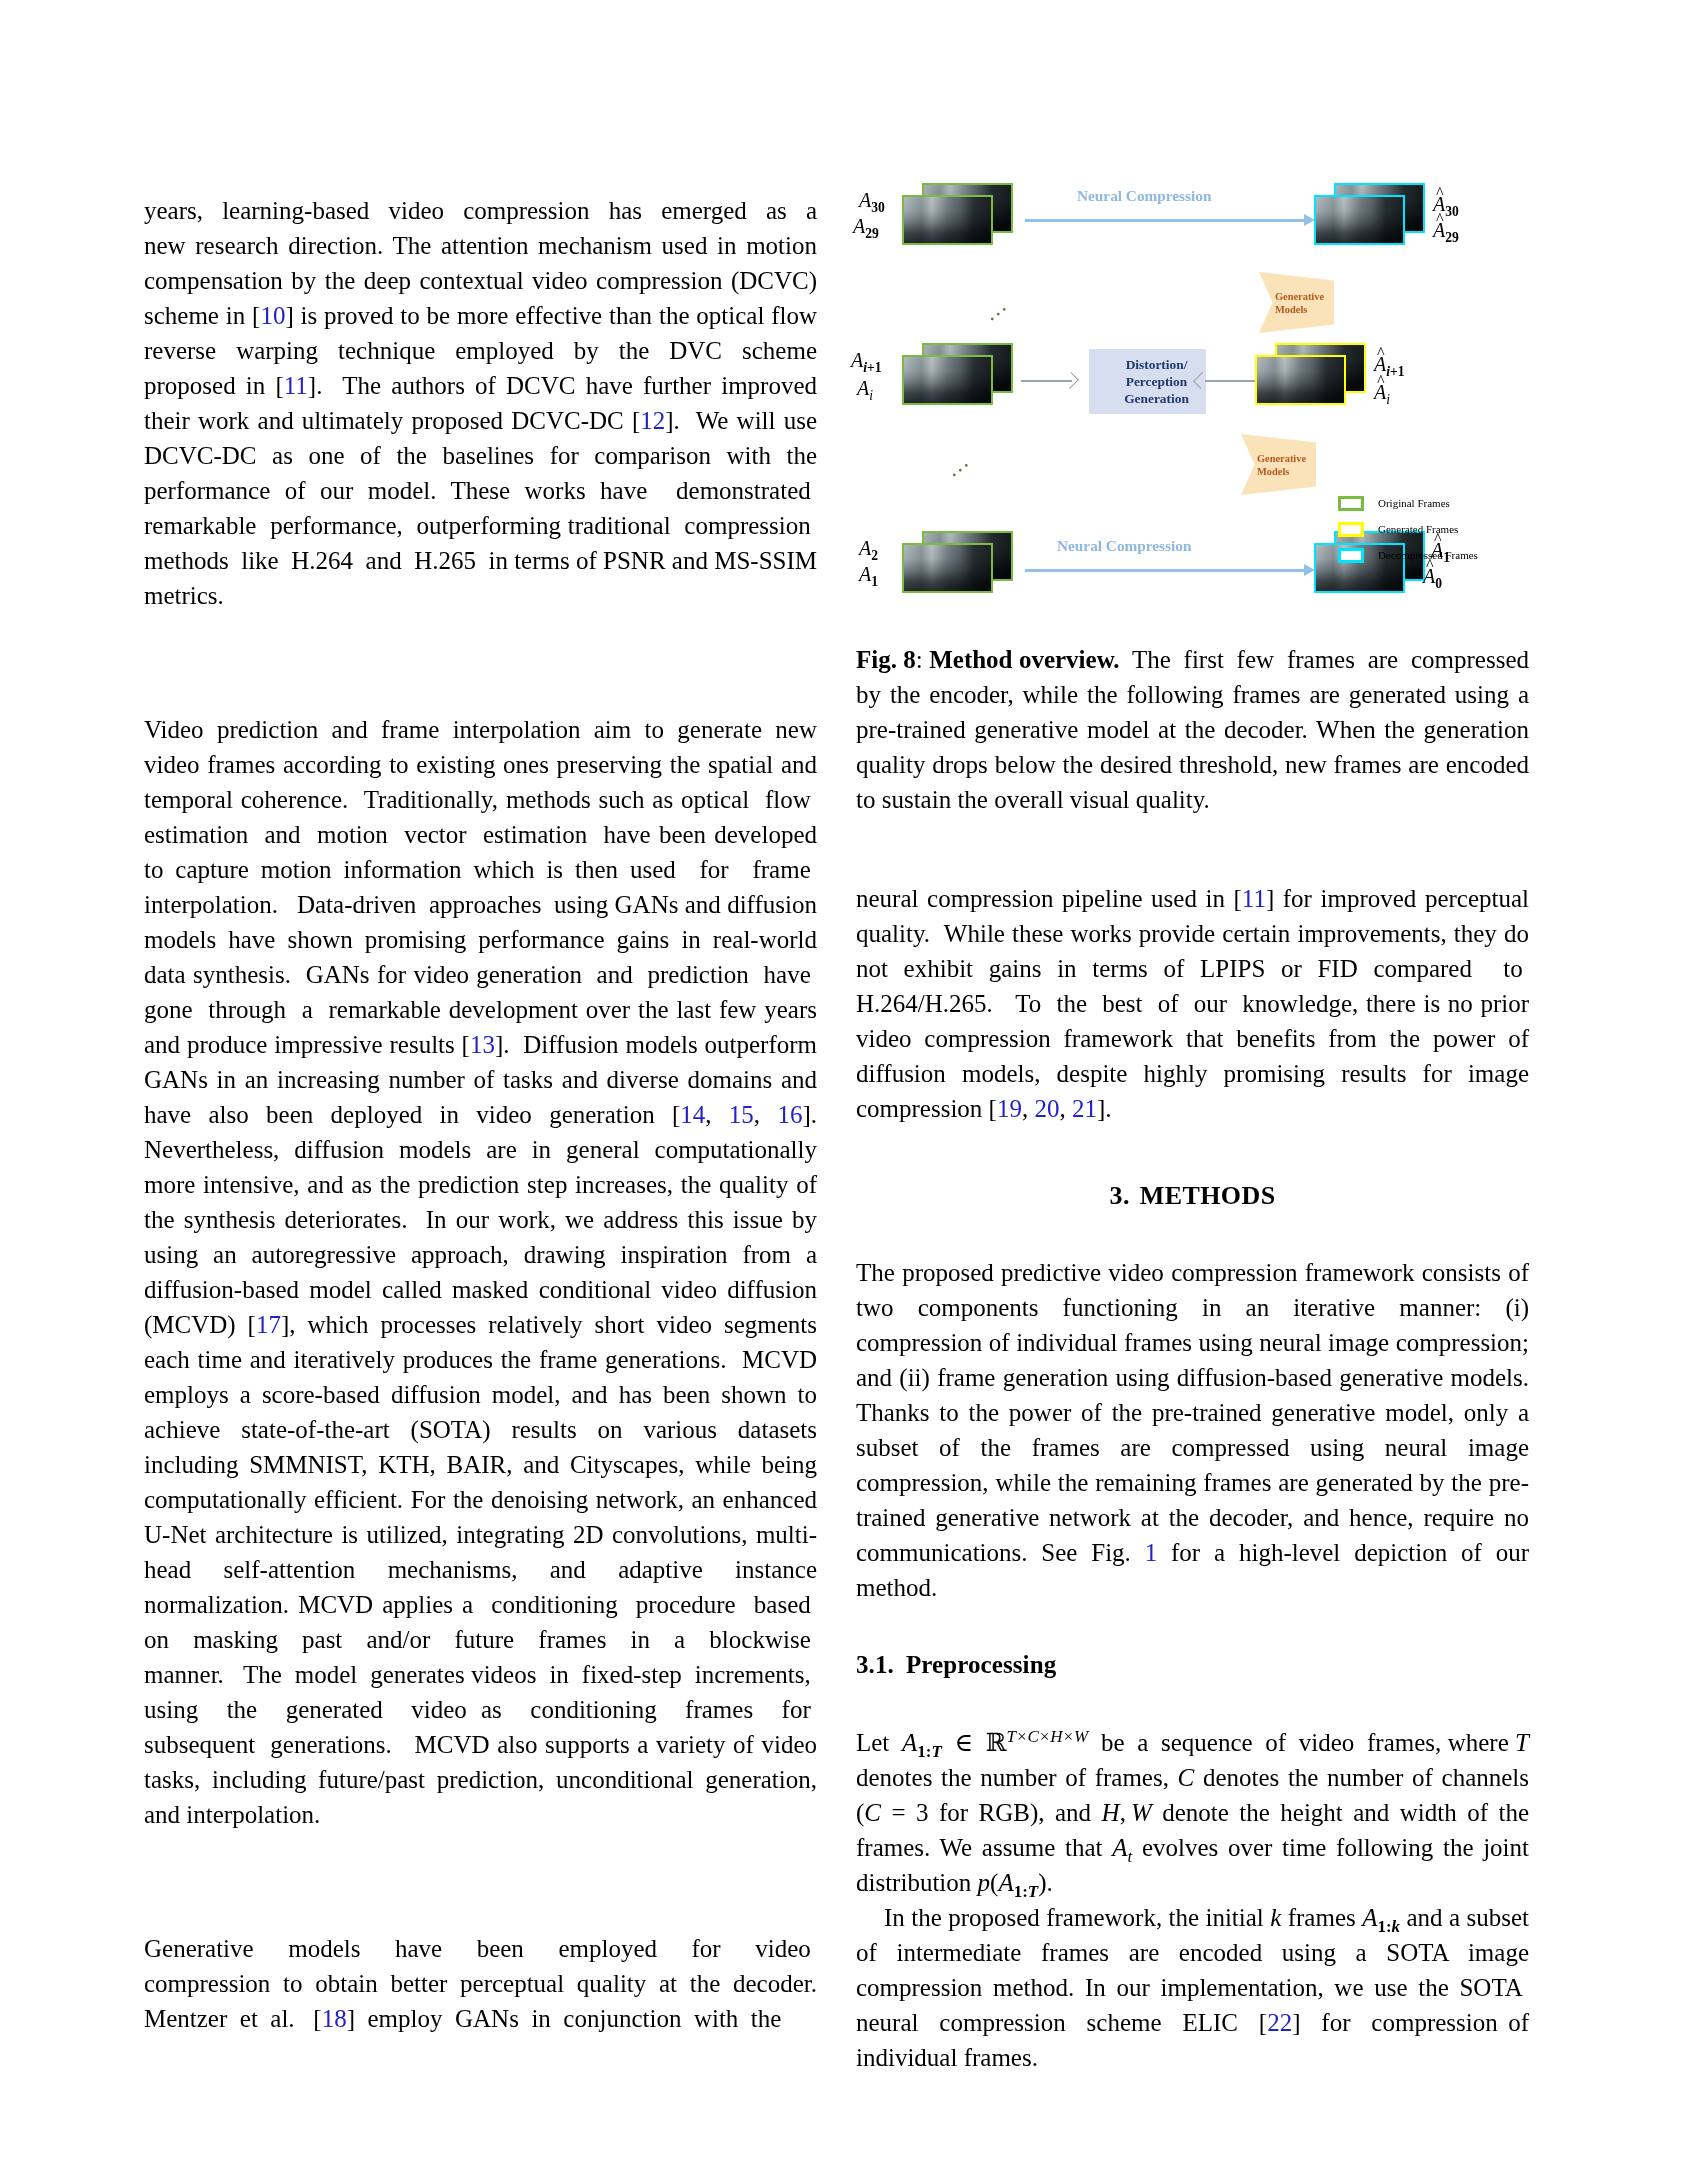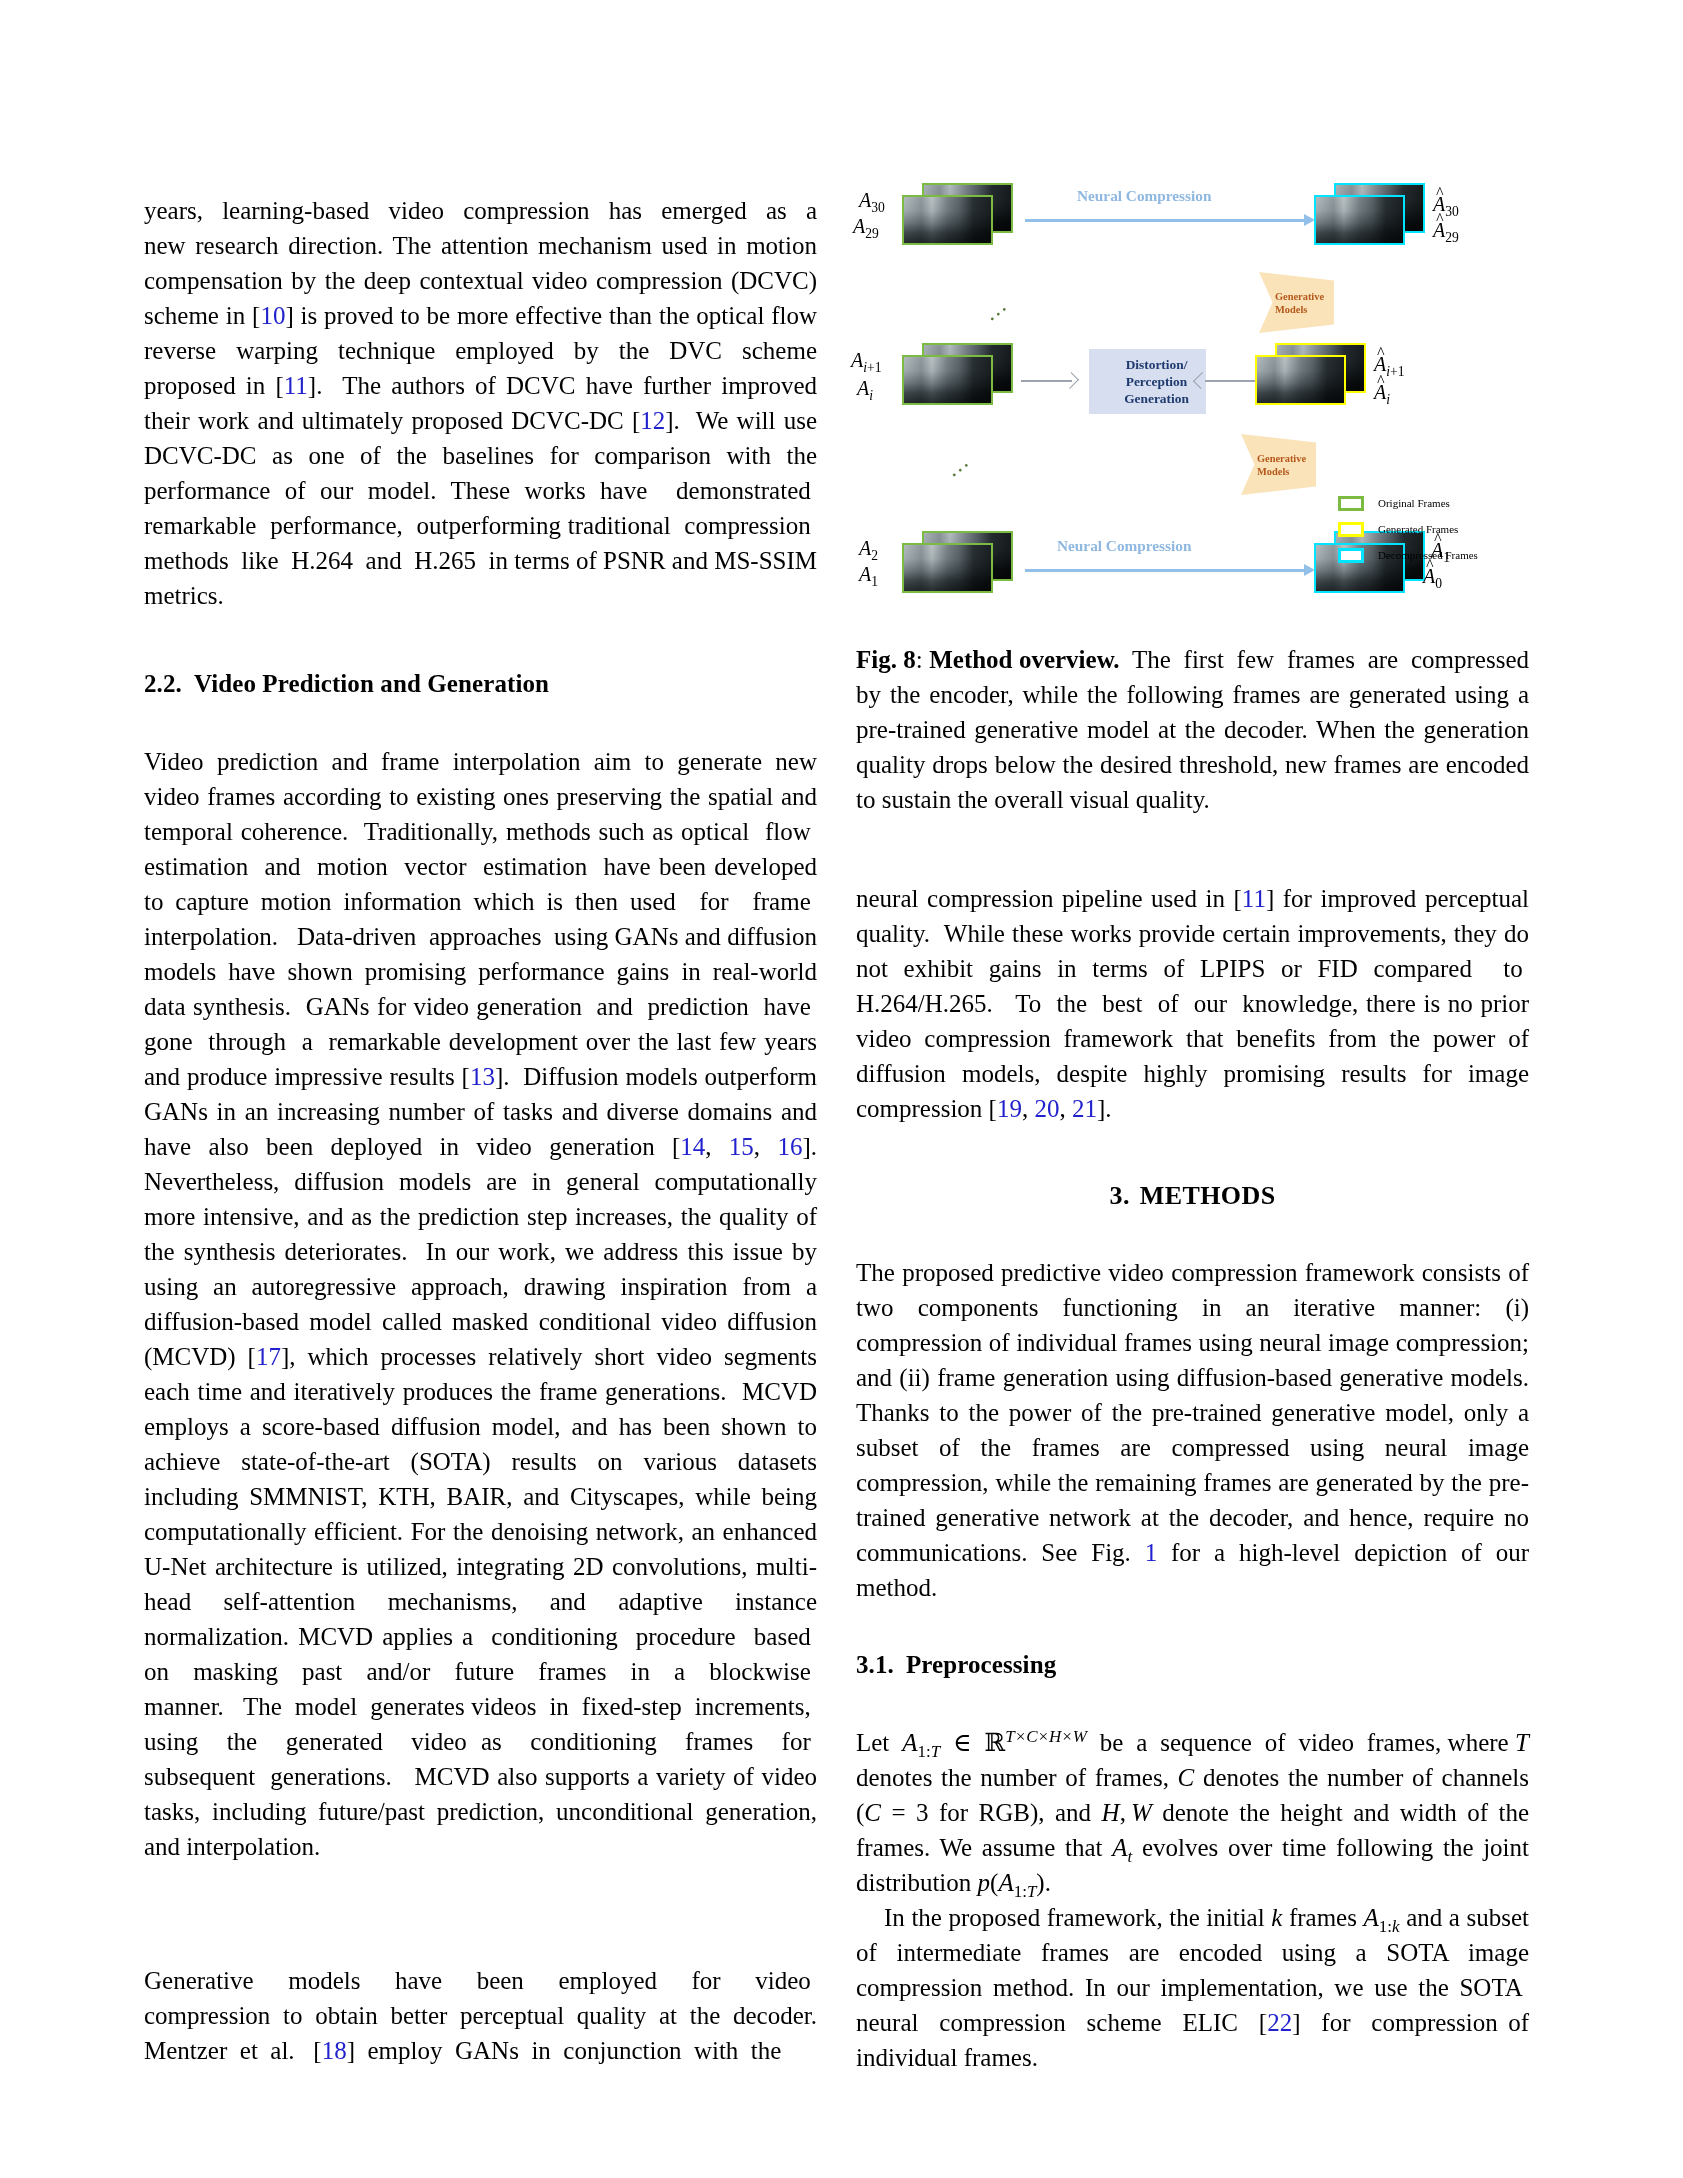--- a/index.html
+++ b/index.html
@@ -53,21 +53,21 @@
     font-size: 26px;
     font-weight: bold;
     text-align: center;
     margin: 0;
     letter-spacing: 0.4px;
   }
   h2.section .num { margin-right: 10px; }
 
   .cite { color: #2222cc; }
   .mi { font-style: italic; font-family: "Liberation Serif", serif; }
-  .mr { font-style: normal; }
+  .mr { font-style: normal; font-weight: bold; }
   sub, sup { font-size: 0.68em; line-height: 0; }
   .hat-wrap { position: relative; display: inline-block; }
   .hat-wrap > .hat {
     position: absolute; left: 0; right: 0; top: -0.52em;
     text-align: center; font-size: .8em; line-height: 1;
   }
 
   
   .figure {
     position: absolute;
@@ -204,21 +204,20 @@
 <body>
 
 <div class="page">
 
   <div class="col col-left">
 
     <p class="body-text">years,&nbsp; learning-based&nbsp; video&nbsp; compression&nbsp; has&nbsp; emerged&nbsp; as&nbsp; a new research direction. The attention mechanism used in motion compensation by the deep contextual video compression (DCVC) scheme in [<span class="cite">10</span>] is proved to be more effective than the optical flow reverse warping technique employed by the DVC scheme proposed in [<span class="cite">11</span>].&nbsp; The authors of DCVC have further improved their work and ultimately proposed DCVC-DC [<span class="cite">12</span>].&nbsp; We will use DCVC-DC as one of the baselines for comparison with the performance of our model. These works have&nbsp; demonstrated&nbsp; remarkable&nbsp; performance,&nbsp; outperforming traditional&nbsp; compression&nbsp; methods&nbsp; like&nbsp; H.264&nbsp; and&nbsp; H.265&nbsp; in terms of PSNR and MS-SSIM metrics.</p>
 
     <div class="gap-large"></div>
 
-    <h3 class="subsec"><span class="num">2.2.</span><span>Video Prediction and Generation</span></h3>
 
     <div class="gap-med"></div>
 
     <p class="body-text">Video prediction and frame interpolation aim to generate new video frames according to existing ones preserving the spatial and temporal coherence.&nbsp; Traditionally, methods such as optical&nbsp; flow&nbsp; estimation&nbsp; and&nbsp; motion&nbsp; vector&nbsp; estimation&nbsp; have been developed to capture motion information which is then used&nbsp; for&nbsp; frame&nbsp; interpolation.&nbsp;&nbsp; Data-driven&nbsp; approaches&nbsp; using GANs and diffusion models have shown promising performance gains in real-world data synthesis.&nbsp; GANs for video generation&nbsp; and&nbsp; prediction&nbsp; have&nbsp; gone&nbsp; through&nbsp; a&nbsp; remarkable development over the last few years and produce impressive results [<span class="cite">13</span>].&nbsp; Diffusion models outperform GANs in an increasing number of tasks and diverse domains and have also been deployed in video generation [<span class="cite">14</span>, <span class="cite">15</span>, <span class="cite">16</span>]. Nevertheless, diffusion models are in general computationally more intensive, and as the prediction step increases, the quality of the synthesis deteriorates.&nbsp; In our work, we address this issue by using an autoregressive approach, drawing inspiration from a diffusion-based model called masked conditional video diffusion (MCVD) [<span class="cite">17</span>], which processes relatively short video segments each time and iteratively produces the frame generations.&nbsp; MCVD employs a score-based diffusion model, and has been shown to achieve state-of-the-art (SOTA) results on various datasets including SMMNIST, KTH, BAIR, and Cityscapes, while being computationally efficient. For the denoising network, an enhanced U-Net architecture is utilized, integrating 2D convolutions, multi-head self-attention mechanisms, and adaptive instance normalization. MCVD applies a&nbsp; conditioning&nbsp; procedure&nbsp; based&nbsp; on&nbsp; masking&nbsp; past&nbsp; and/or&nbsp; future&nbsp; frames&nbsp; in&nbsp; a&nbsp; blockwise&nbsp; manner.&nbsp;&nbsp; The&nbsp; model&nbsp; generates videos&nbsp; in&nbsp; fixed-step&nbsp; increments,&nbsp; using&nbsp; the&nbsp; generated&nbsp; video as&nbsp; conditioning&nbsp; frames&nbsp; for&nbsp; subsequent&nbsp; generations.&nbsp;&nbsp; MCVD also supports a variety of video tasks, including future/past prediction, unconditional generation, and interpolation.</p>
 
     <div class="gap-large"></div>
 
 
     <div class="gap-med"></div>
 

